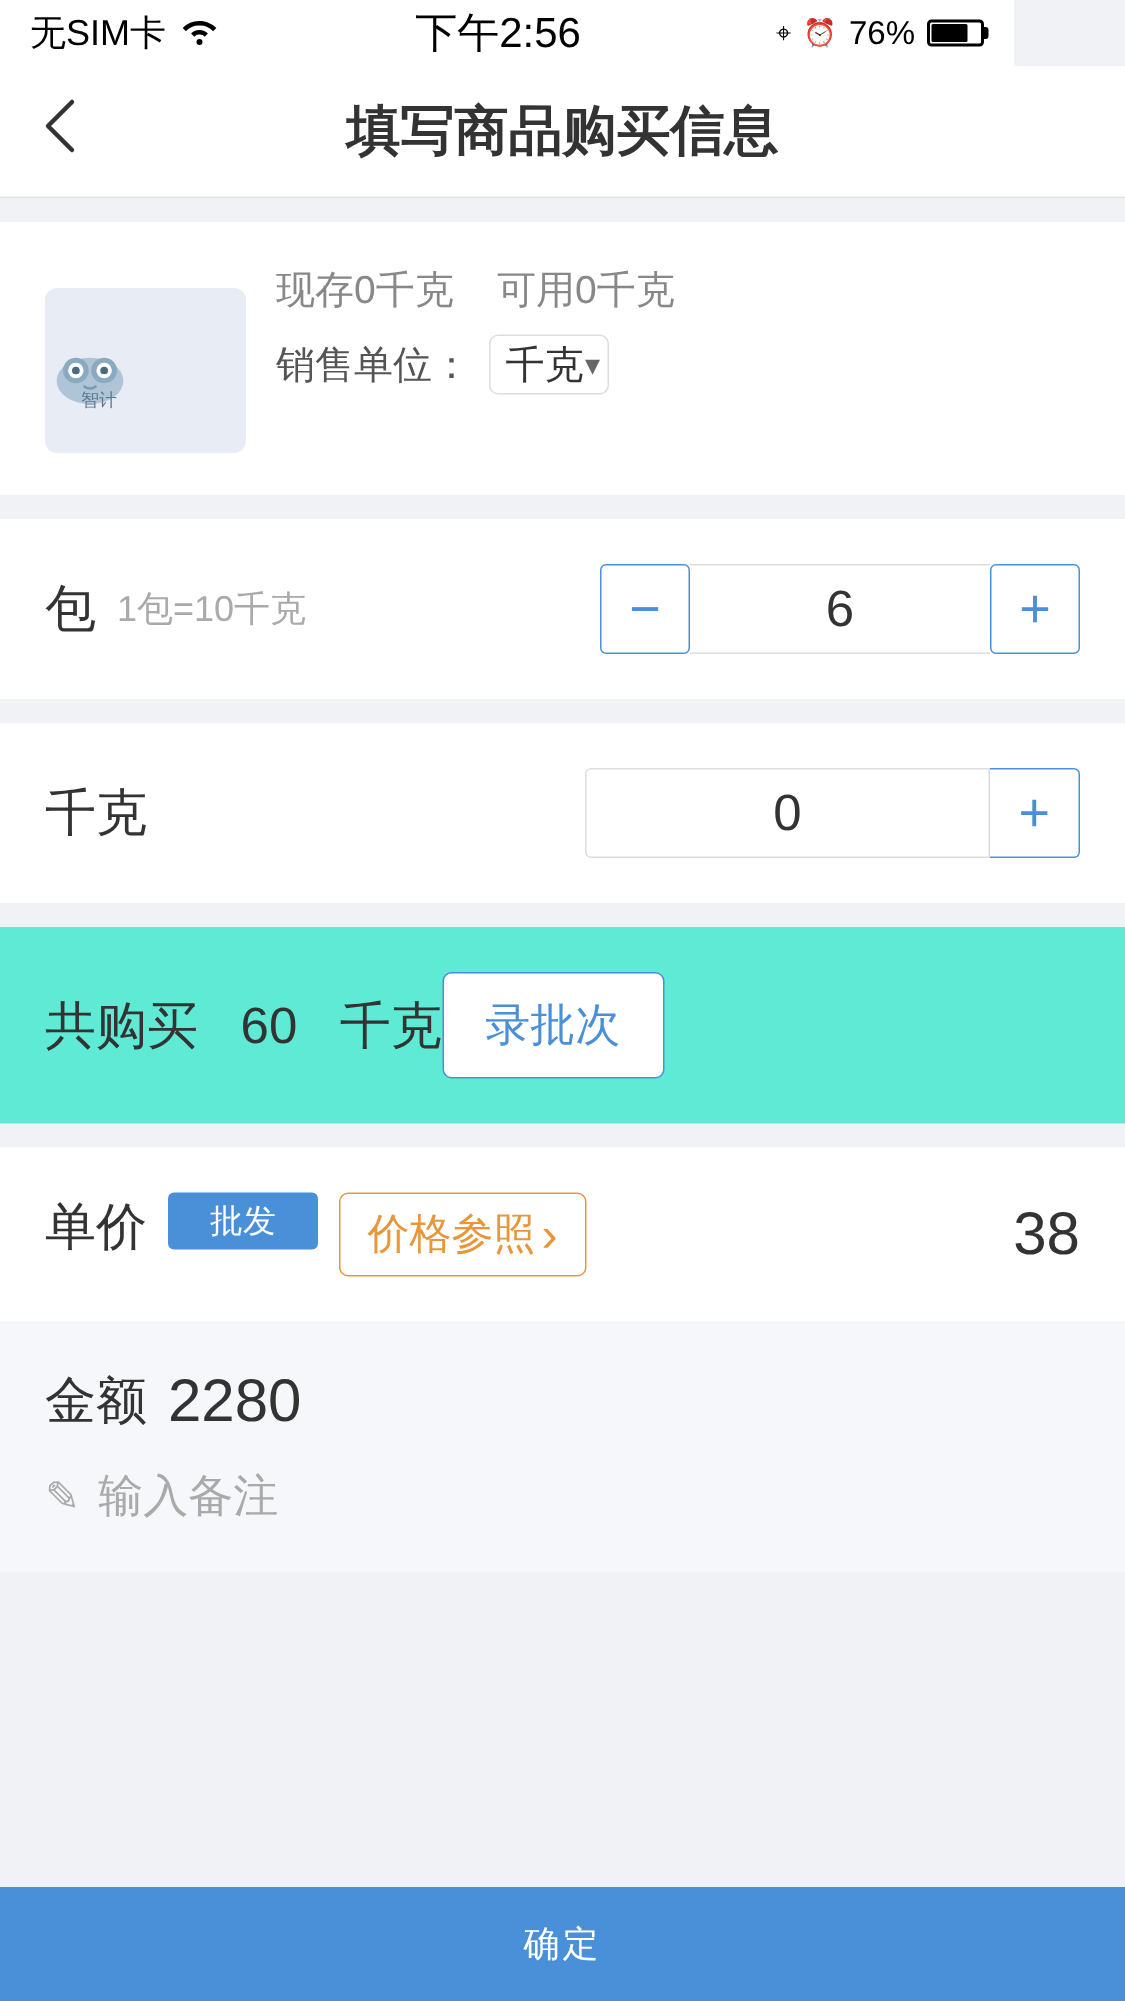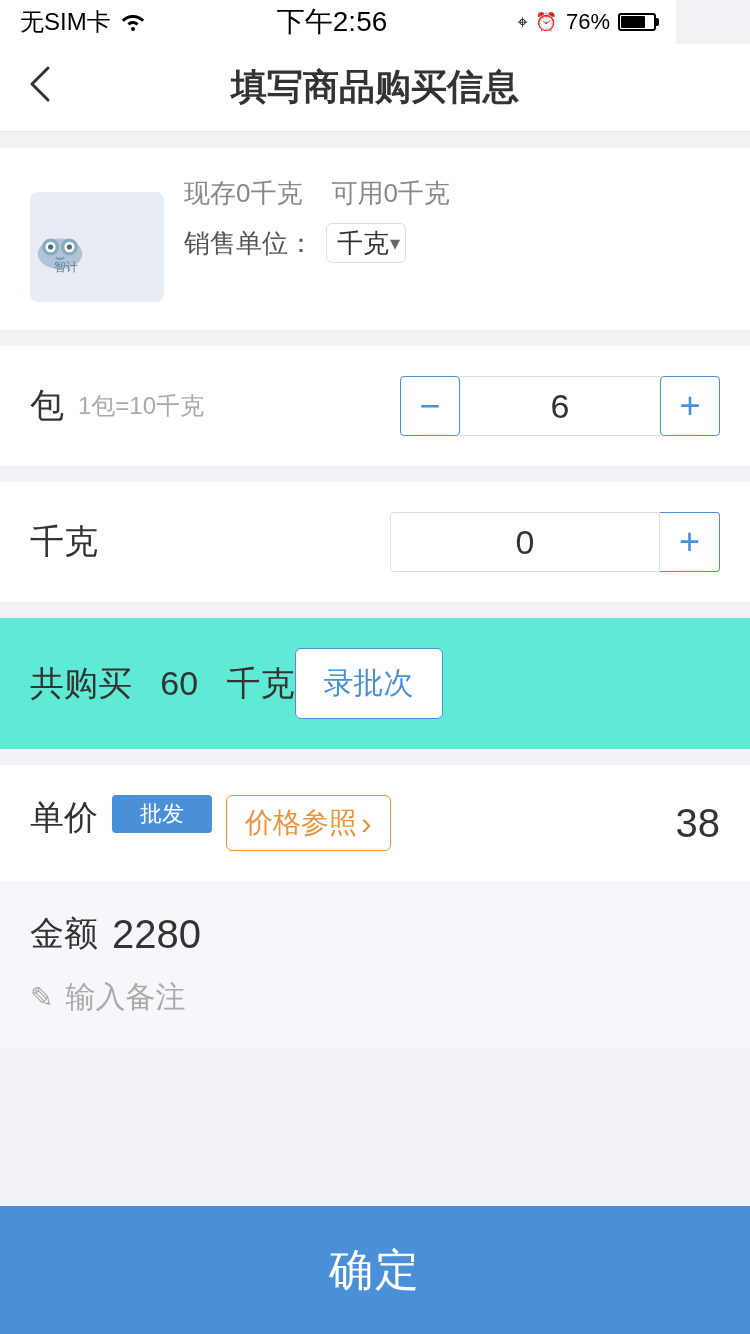--- a/index.html
+++ b/index.html
@@ -311,24 +311,24 @@
     
     .bottom-btn-wrap {
       position: fixed;
       bottom: 0;
       left: 0;
       width: 750px;
       padding: 0;
     }
     .confirm-btn {
       width: 100%;
-      height: 128px;
+      height: 76px;
       background: #4a90d9;
       color: #fff;
-      font-size: 44px;
+      font-size: 24px;
       border: none;
       cursor: pointer;
       letter-spacing: 2px;
     }
   </style>
 </head>
 <body>
 
 <div class="status-bar">
   <div class="status-left">

